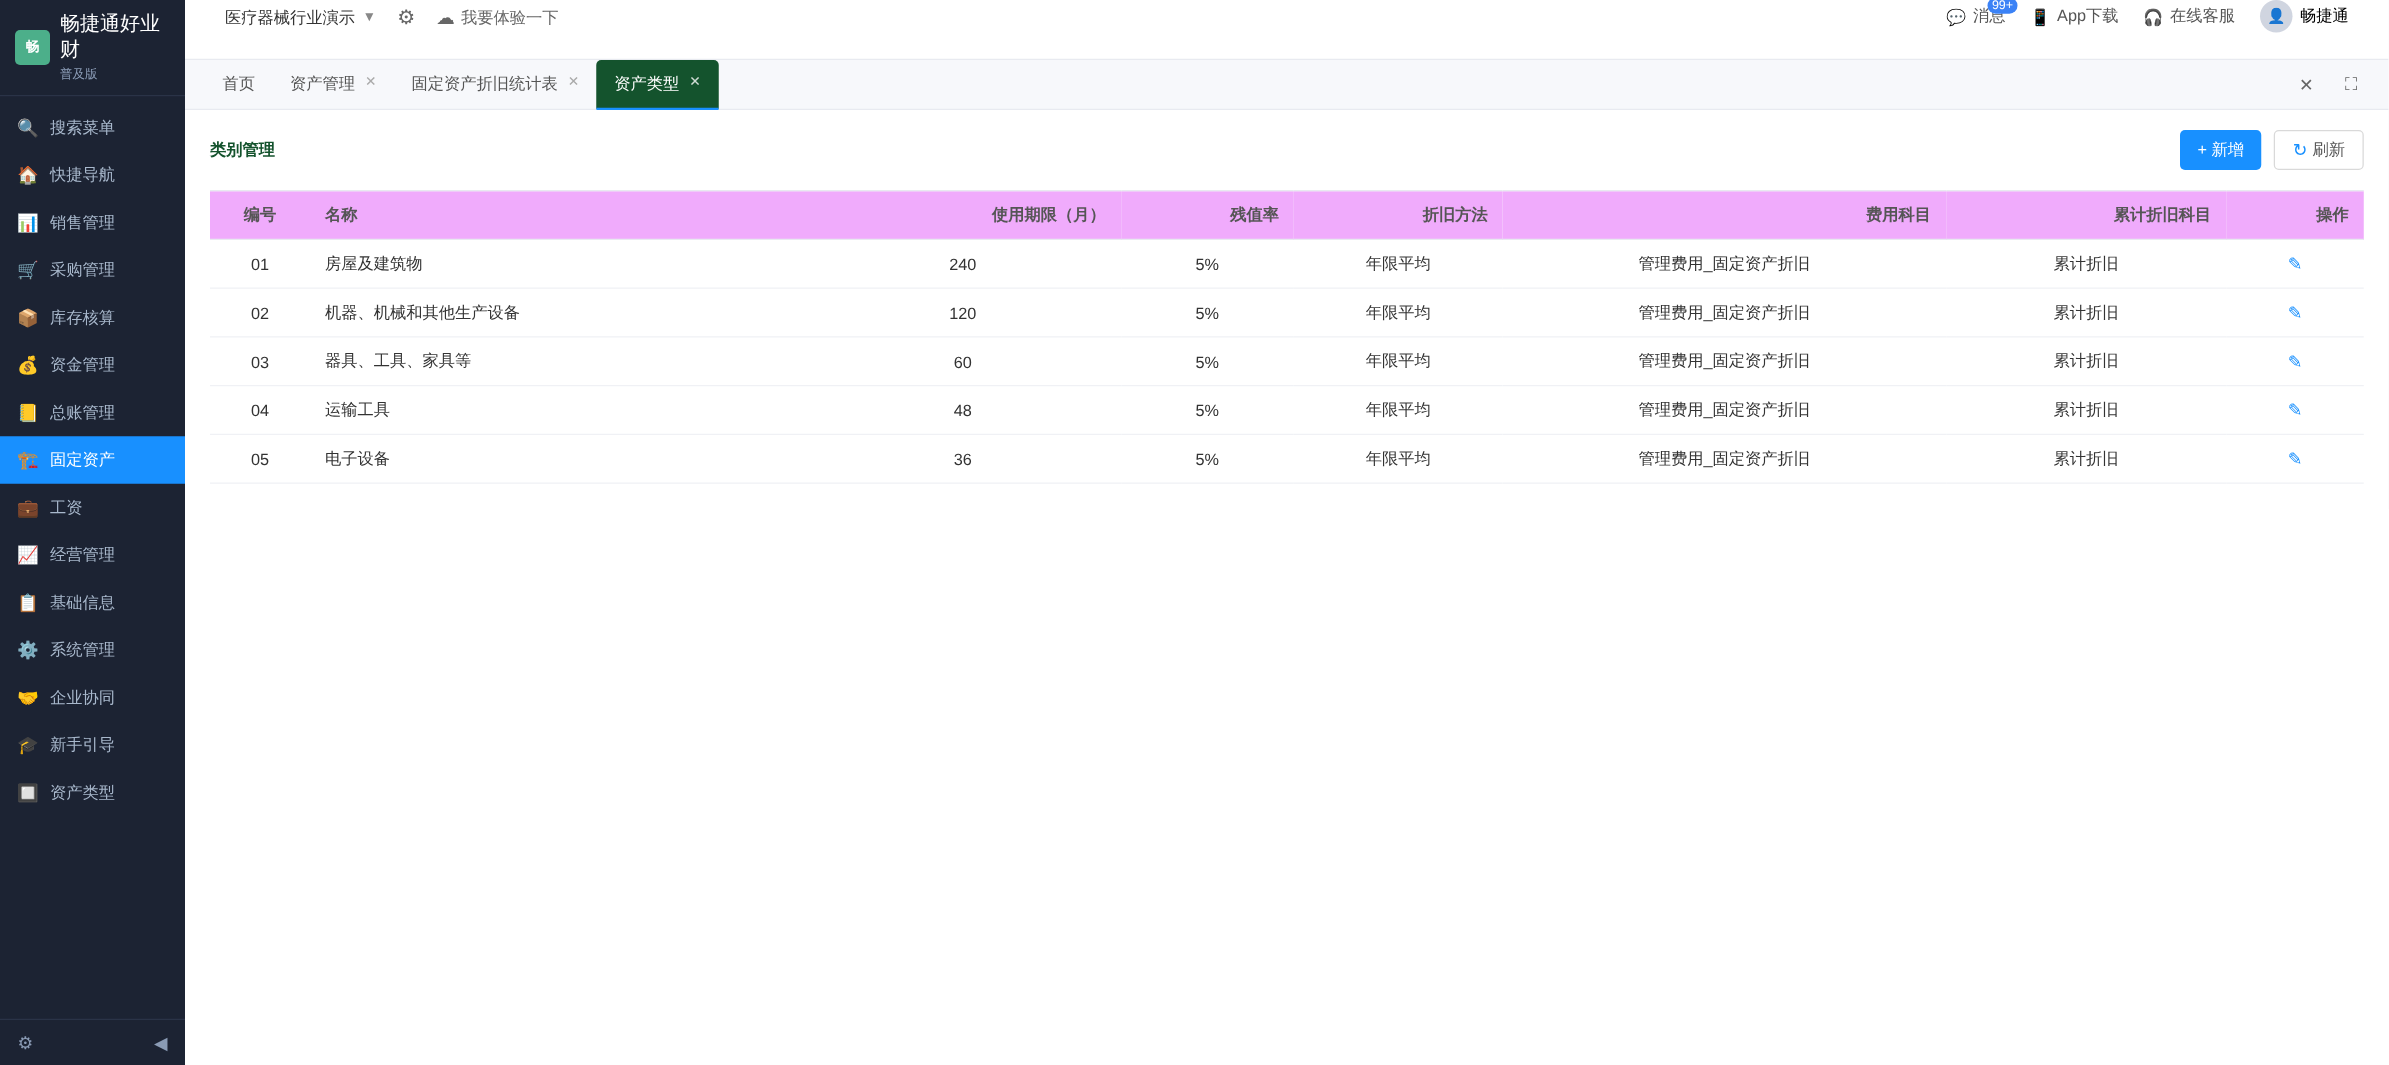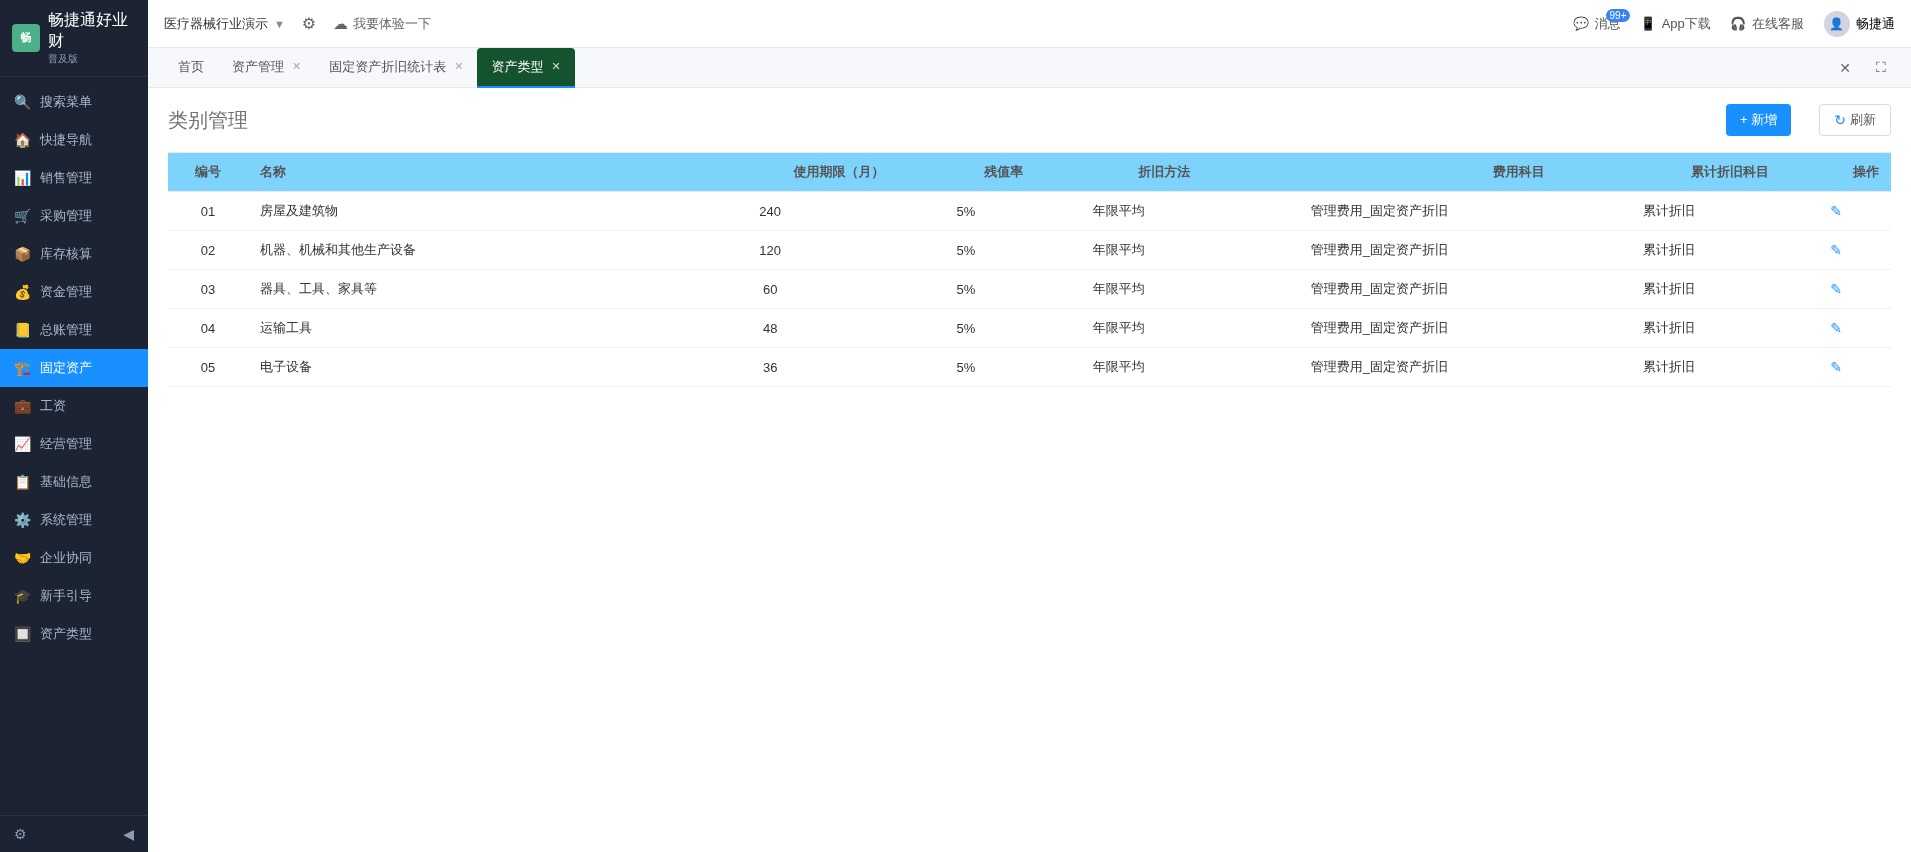--- a/index.html
+++ b/index.html
@@ -78,23 +78,23 @@
       flex: 1;
       display: flex;
       flex-direction: column;
       overflow: hidden;
       background: #fff;
     }
 
     
     .top-header {
       display: flex;
-      align-items: center;
+      align-items: flex-start;
       justify-content: space-between;
-      padding: 0 16px;
+      padding: 0 32px;
       height: 48px;
       background: #fff;
       border-bottom: 1px solid #e8eaf0;
       flex-shrink: 0;
     }
     .header-left {
       display: flex;
       align-items: center;
       gap: 10px;
     }
@@ -232,27 +232,27 @@
       padding: 16px 20px;
     }
 
     .page-header {
       display: flex;
       align-items: center;
       justify-content: space-between;
       margin-bottom: 16px;
     }
     .page-title {
-      font-size: 20px;
-      font-weight: 400;
-      color: #737373;
+      font-size: 13px;
+      font-weight: 700;
+      color: #14532d;
     }
     .page-actions {
       display: flex;
-      gap: 28px;
+      gap: 10px;
     }
     .btn-primary {
       display: flex;
       align-items: center;
       gap: 4px;
       background: #1890ff;
       color: #fff;
       border: none;
       border-radius: 4px;
       padding: 6px 14px;
@@ -273,21 +273,21 @@
     }
     .btn-default .refresh-icon { color: #1890ff; font-size: 14px; }
 
     
     .data-table {
       width: 100%;
       border-collapse: collapse;
       background: #fff;
     }
     .data-table thead tr {
-      background: #7dd3fc;
+      background: #f0abfc;
     }
     .data-table th {
       padding: 10px 12px;
       text-align: left;
       font-size: 13px;
       font-weight: 600;
       color: #555;
       border-bottom: 1px solid #e8eaf0;
       border-top: 1px solid #e8eaf0;
       white-space: nowrap;

